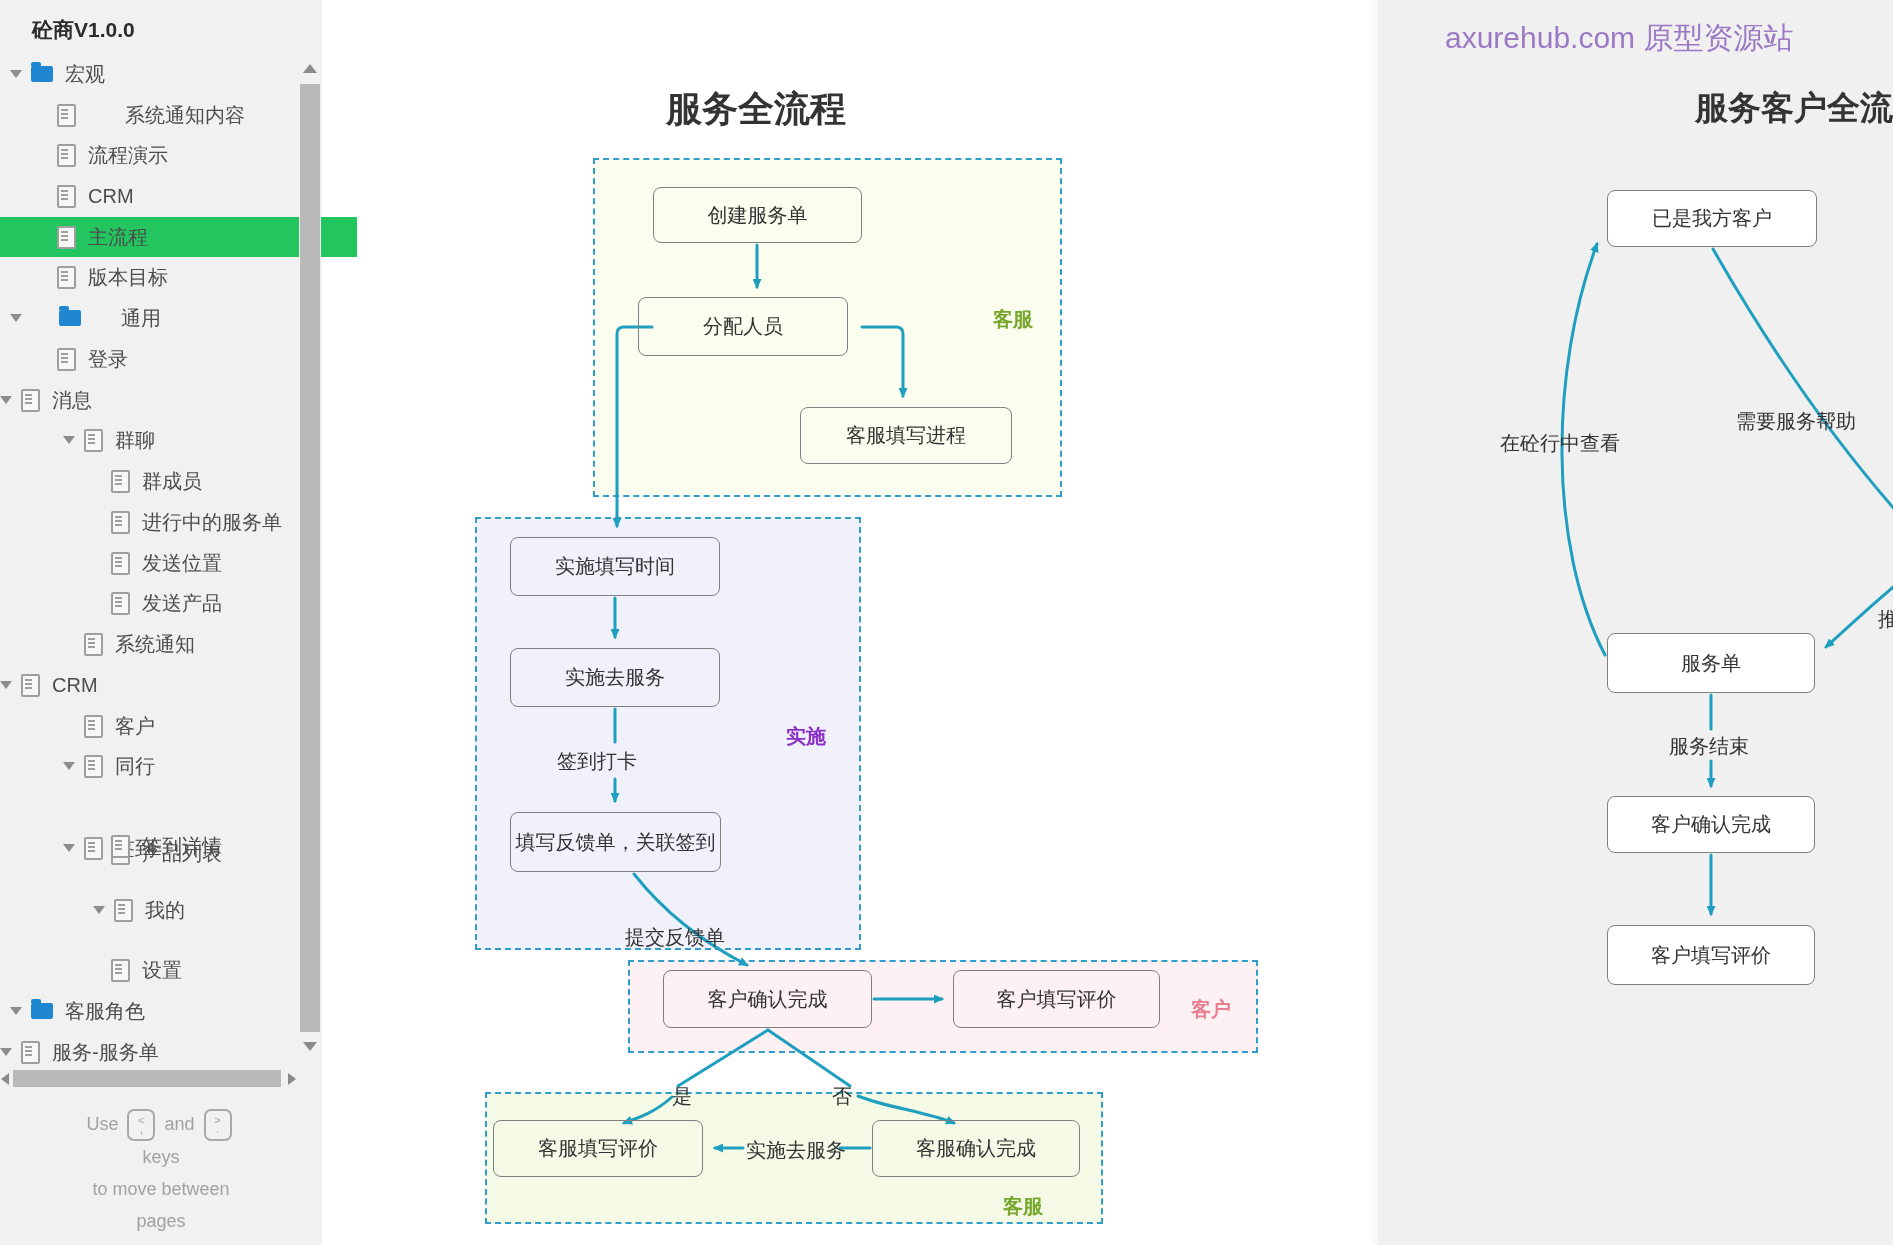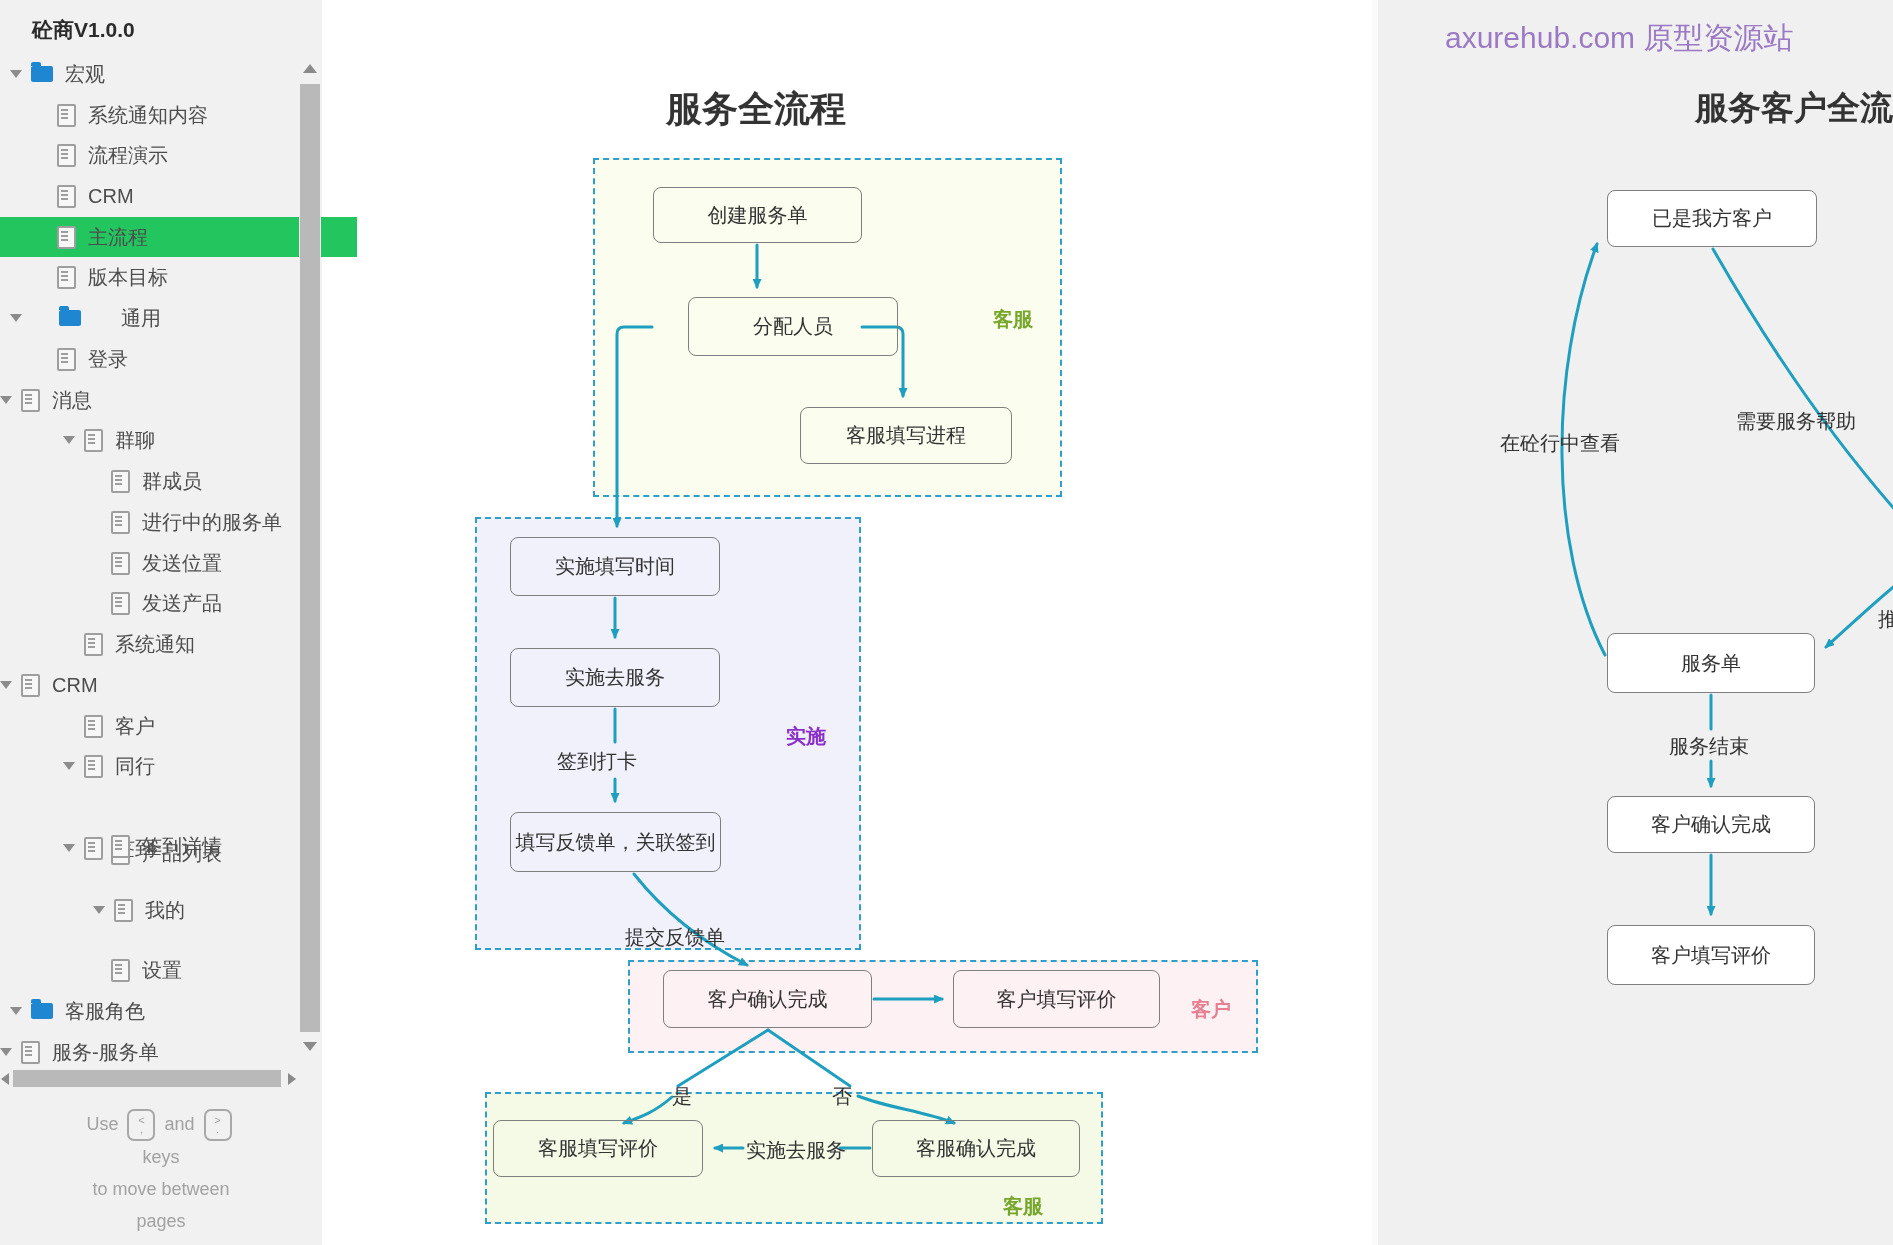--- a/index.html
+++ b/index.html
@@ -62,21 +62,21 @@
   </div>
 
   <div id="sidebar">
     <div class="sb-title">砼商V1.0.0</div>
 
     <div class="tree-row ind1" style="top:54px;">
         <span class="tw arr"></span>
         <span class="tw folder"></span>
         <span>宏观</span>
       </div>
-    <div class="tree-row ind2n" style="top:95px;">
+    <div class="tree-row ind2n" style="top:95px;gap:37px;">
         <span class="tw page"></span>
         <span>系统通知内容</span>
       </div>
     <div class="tree-row ind2n" style="top:135px;">
         <span class="tw page"></span>
         <span>流程演示</span>
       </div>
     <div class="tree-row ind2n" style="top:176px;">
         <span class="tw page"></span>
         <span>CRM</span>
@@ -233,21 +233,21 @@
       <path d="M1605,655 C1548,545 1550,370 1597,244" marker-end="url(#ah)"></path>
       <path d="M1713,249 C1765,340 1825,430 1897,512"></path>
       <path d="M1898,583 C1868,608 1845,630 1826,647" marker-end="url(#ah)"></path>
       <path d="M1711,695 L1711,729"></path>
       <path d="M1711,761 L1711,786" marker-end="url(#ah)"></path>
       <path d="M1711,855 L1711,914" marker-end="url(#ah)"></path>
     </g>
   </svg>
 
   <div class="node" style="left:653px;top:187px;width:209px;height:56px;">创建服务单</div>
-  <div class="node" style="left:688px;top:297px;width:210px;height:59px;">分配人员</div>
+  <div class="node" style="left:638px;top:297px;width:210px;height:59px;">分配人员</div>
   <div class="node" style="left:800px;top:407px;width:212px;height:57px;">客服填写进程</div>
   <div class="node" style="left:510px;top:537px;width:210px;height:59px;">实施填写时间</div>
   <div class="node" style="left:510px;top:648px;width:210px;height:59px;">实施去服务</div>
   <div class="node" style="left:510px;top:812px;width:211px;height:60px;">填写反馈单，关联签到</div>
   <div class="node" style="left:663px;top:970px;width:209px;height:58px;">客户确认完成</div>
   <div class="node" style="left:953px;top:970px;width:207px;height:58px;">客户填写评价</div>
   <div class="node" style="left:493px;top:1120px;width:210px;height:57px;">客服填写评价</div>
   <div class="node" style="left:872px;top:1120px;width:208px;height:57px;">客服确认完成</div>
 
   <div class="glabel" style="left:993px;top:306px;color:#76a62b;">客服</div>

